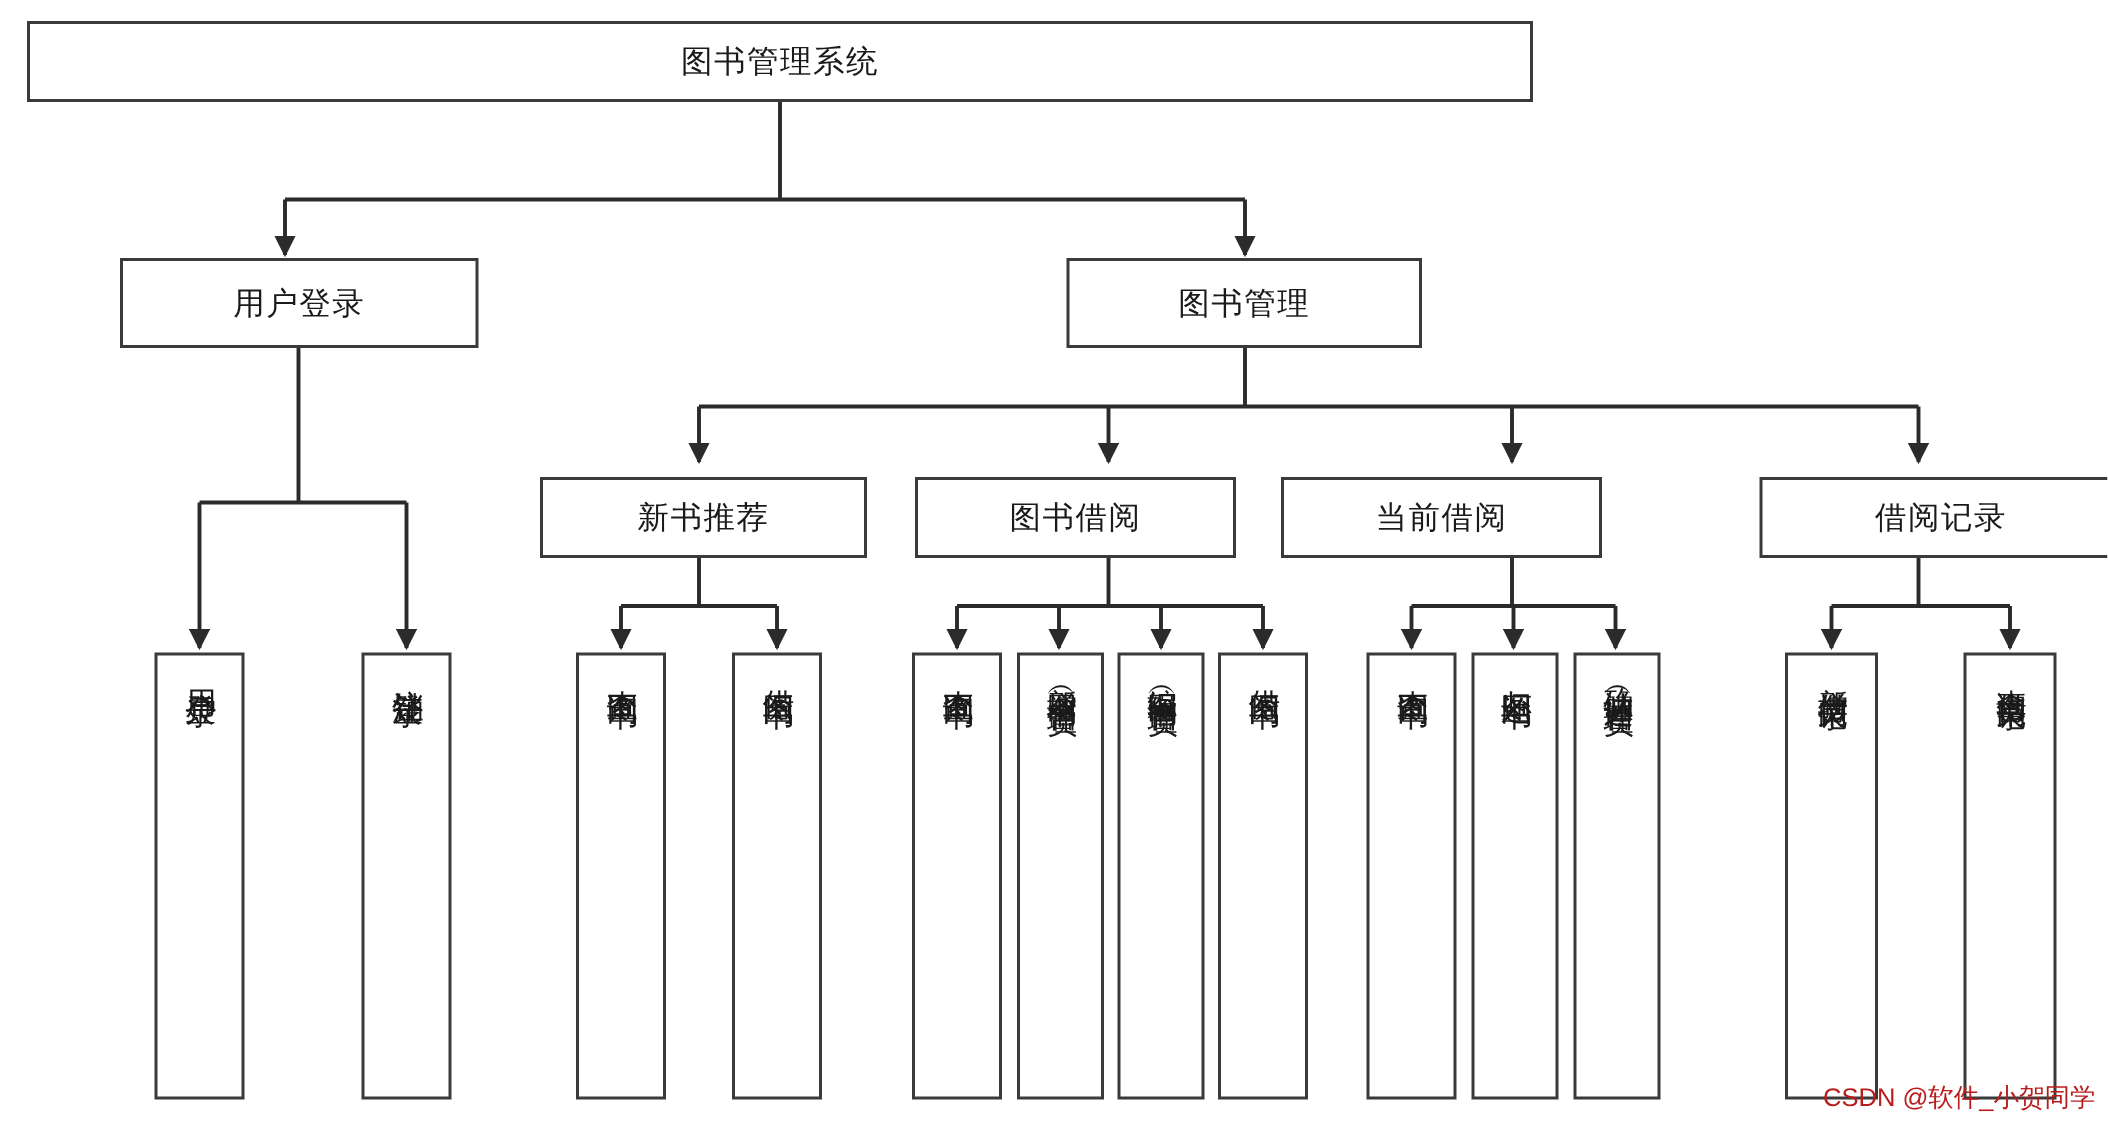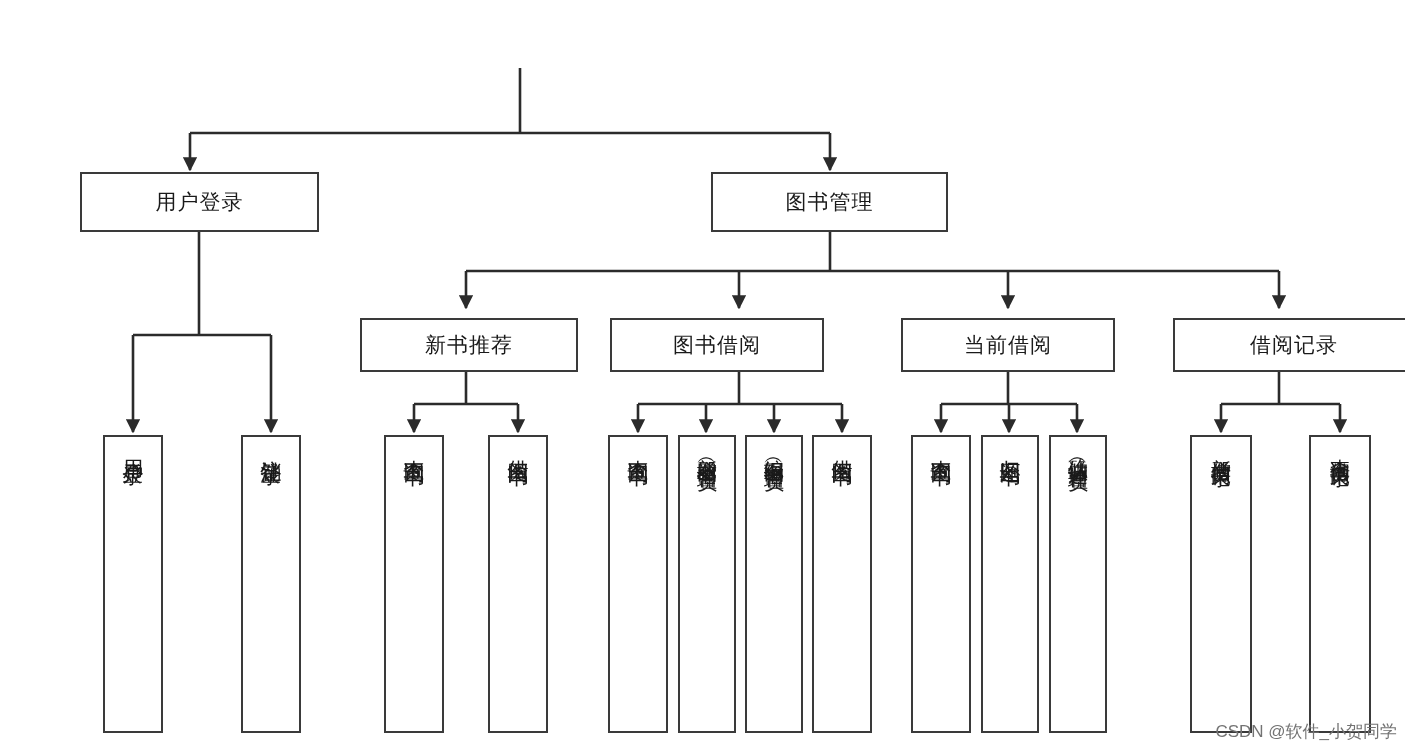--- a/index.html
+++ b/index.html
@@ -53,21 +53,21 @@
     color: #1a1a1a;
   }
   .node.vert.narrow .vlabel {
     font-size: 20px;
   }
   #watermark {
     position: absolute;
     right: 8px;
     bottom: 4px;
     font-size: 17px;
-    color: #737373;
+    color: #b91c1c;
     white-space: nowrap;
     pointer-events: none;
   }
 </style>
 </head>
 <body>
 
 <div id="canvas">
 
   <svg id="svg-layer" viewBox="0 0 1405 747" xmlns="http://www.w3.org/2000/svg">
@@ -114,35 +114,38 @@
       <path d="M 1077 404 L 1077 432" marker-end="url(#arr)"></path>
 
       <path d="M 1279 372 L 1279 404"></path>
       <path d="M 1221 404 L 1340 404"></path>
       <path d="M 1221 404 L 1221 432" marker-end="url(#arr)"></path>
       <path d="M 1340 404 L 1340 432" marker-end="url(#arr)"></path>
 
     </g>
   </svg>
 
+  <div class="node horiz" style="left:18px; top:14px; width:1004px; height:54px;">
+    <span>图书管理系统</span>
+  </div>
 
   <div class="node horiz" style="left:80px; top:172px; width:239px; height:60px;">
     <span>用户登录</span>
   </div>
   <div class="node horiz" style="left:711px; top:172px; width:237px; height:60px;">
     <span>图书管理</span>
   </div>
 
   <div class="node horiz" style="left:360px; top:318px; width:218px; height:54px;">
     <span>新书推荐</span>
   </div>
   <div class="node horiz" style="left:610px; top:318px; width:214px; height:54px;">
     <span>图书借阅</span>
   </div>
-  <div class="node horiz" style="left:901px; top:318px; width:214px; height:54px;text-align:center;">
+  <div class="node horiz" style="left:854px; top:318px; width:214px; height:54px;text-align:center;">
     <span>当前借阅</span>
   </div>
   <div class="node horiz" style="left:1173px; top:318px; width:242px; height:54px;">
     <span>借阅记录</span>
   </div>
 
   <div class="node vert" style="left:103px; top:435px; width:60px; height:298px;">
     <span class="vlabel">用户登录</span>
   </div>
   <div class="node vert" style="left:241px; top:435px; width:60px; height:298px;">

